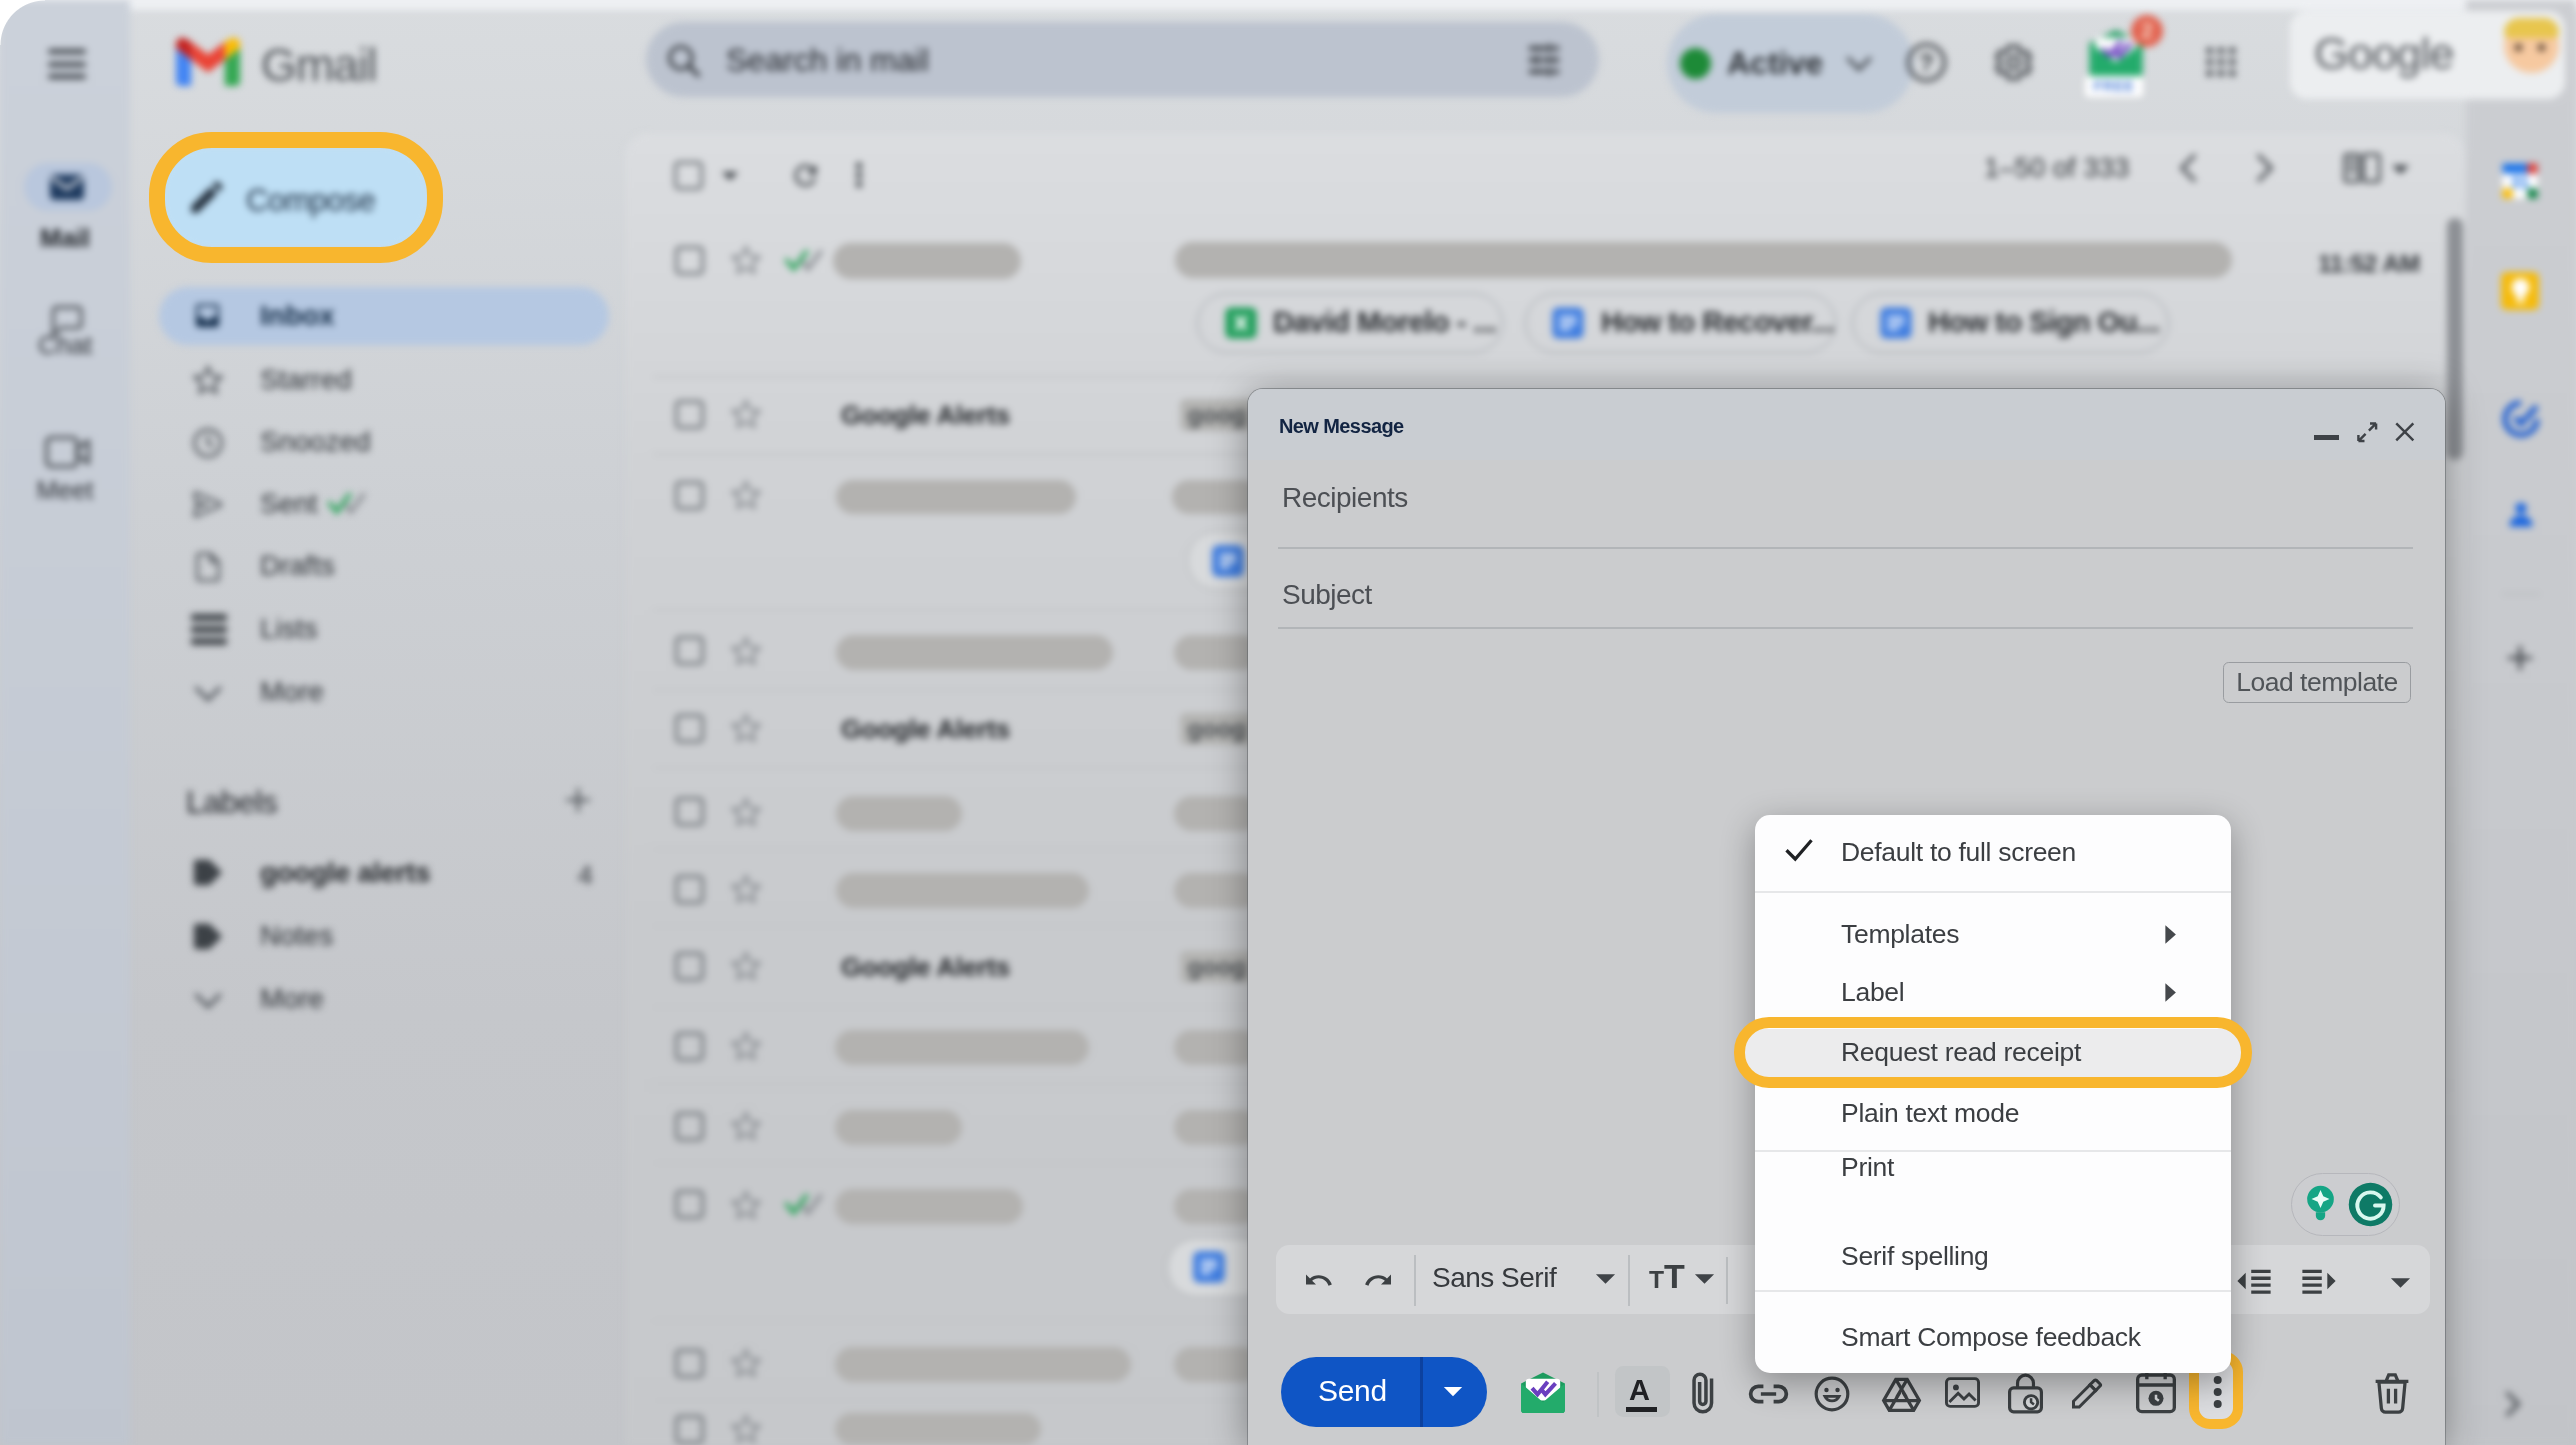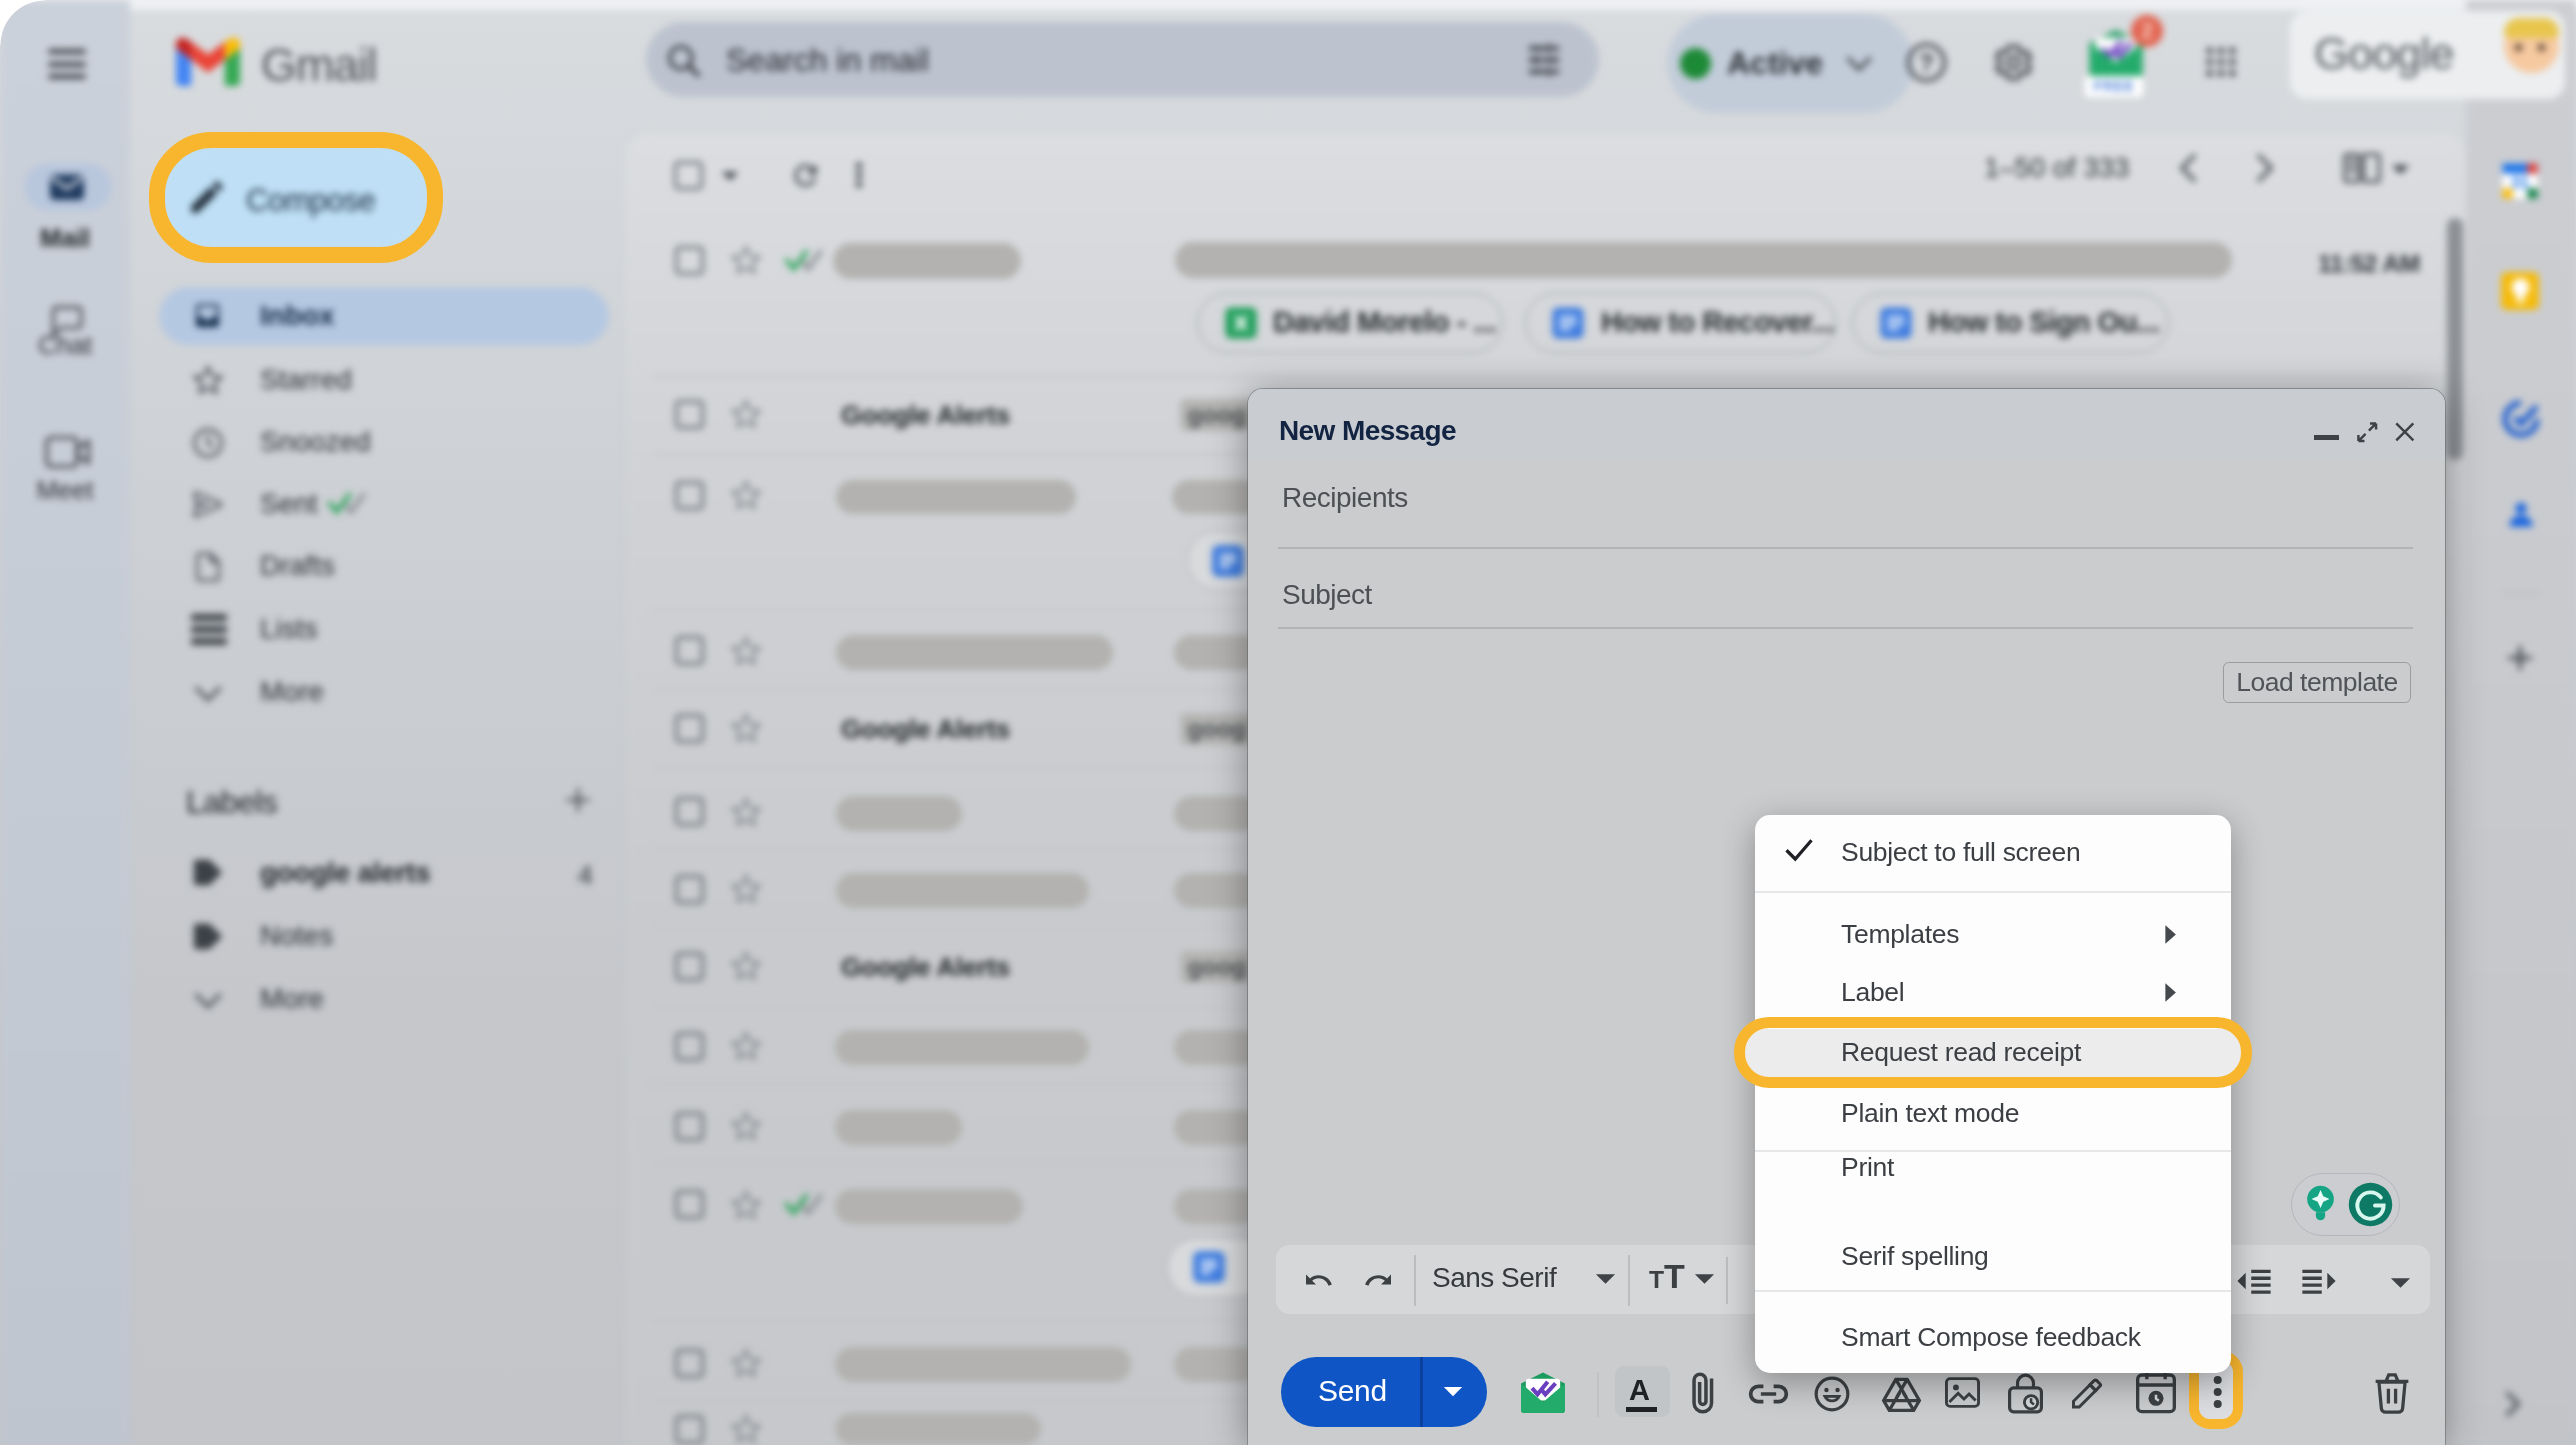--- a/index.html
+++ b/index.html
@@ -348,21 +348,21 @@
         <path d="M12 3 V21 M3 12 H21" stroke="#35393e" stroke-width="2.4"></path>
       </svg>
   <svg style="left:2503px;top:1390px" width="19" height="28" viewBox="0 0 14 24">
         <path d="M2 2 l10 10 L2 22" fill="none" stroke="#3e4348" stroke-width="2.8"></path>
       </svg>
 
 </div>
 
 <div class="abs" style="left:1248px;top:389px;width:1197px;height:1056px;background:#cbccce;border-radius:15px 15px 0 0;box-shadow:0 5.7px 38px rgba(0,0,0,0.38),0 0 0 0.9px rgba(110,115,120,0.55);z-index:10;">
   <div class="abs" style="left:0;top:0;width:100%;height:71px;background:#c9cdd2;border-radius:15px 15px 0 0;"></div>
-  <div class="abs" style="left:31px;top:25.6px;font-size:28px;font-weight:bold;color:#122442;letter-spacing:-0.6px;text-align:center;">New Message</div>
+  <div class="abs" style="left:31px;top:25.6px;font-size:20px;font-weight:bold;color:#122442;letter-spacing:-0.6px;text-align:center;">New Message</div>
   <div class="abs" style="left:1066px;top:46px;width:24.6px;height:4.7px;background:#3e4247;"></div>
   <svg style="left:1106px;top:30px" width="26.5" height="26.5" viewBox="0 0 24 24">
         <path d="M4 20 L10.5 13.5 M4 20 v-5.5 M4 20 h5.5 M20 4 L13.5 10.5 M20 4 h-5.5 M20 4 v5.5" stroke="#3e4247" stroke-width="2.2" fill="none"></path>
       </svg>
   <svg style="left:1144px;top:30px" width="25.6" height="25.6" viewBox="0 0 24 24">
         <path d="M4 4 L20 20 M20 4 L4 20" stroke="#3e4247" stroke-width="2.3"></path>
       </svg>
   <div class="abs" style="left:34px;top:93px;font-size:28px;color:#4c4f54;letter-spacing:-0.5px;">Recipients</div>
   <div class="abs" style="left:30px;top:158px;width:1135px;height:1.9px;background:#b2b5b8;"></div>
   <div class="abs" style="left:34px;top:190px;font-size:28px;color:#4c4f54;letter-spacing:-0.5px;">Subject</div>
@@ -466,21 +466,21 @@
   <svg style="left:1126px;top:981px" width="36" height="44" viewBox="0 0 22 26">
         <path d="M3 7 h16 l-1.5 16 a2.5 2.5 0 0 1 -2.5 2.3 h-8 A2.5 2.5 0 0 1 4.5 23z" fill="none" stroke="#3c4043" stroke-width="2"></path>
         <path d="M1 6.5 h20 M7.5 6 l1.5 -3.5 h4 L14.5 6 M8.8 11 v9 M13.2 11 v9" stroke="#3c4043" stroke-width="2" fill="none"></path>
       </svg>
 </div>
 
 <div class="abs" style="left:1755px;top:815px;width:476px;height:558px;background:#fdfdfe;border-radius:15px;box-shadow:0 9.5px 34px rgba(0,0,0,0.32);z-index:20;"></div>
 <svg style="left:1784px;top:837px;z-index:22" width="30" height="26.5" viewBox="0 0 24 20">
       <path d="M2 10 l7 7 L22 2" fill="none" stroke="#1f2124" stroke-width="2.6"></path>
     </svg>
-<div class="mitem" style="top:839px;">Subject to full screen</div>
+<div class="mitem" style="top:839px;">Default to full screen</div>
 <div class="msep" style="top:891px;"></div>
 <div class="mitem" style="top:921px;">Templates</div>
 <svg style="left:2164px;top:924px;z-index:22" width="13.3" height="21" viewBox="0 0 10 16">
       <path d="M1 1 l8 7 -8 7z" fill="#45484c"></path>
     </svg>
 <div class="mitem" style="top:979px;">Label</div>
 <svg style="left:2164px;top:982px;z-index:22" width="13.3" height="21" viewBox="0 0 10 16">
       <path d="M1 1 l8 7 -8 7z" fill="#45484c"></path>
     </svg>
 <div class="abs" style="left:1745px;top:1029px;width:496px;height:48px;background:#ececed;border-radius:11.4px;z-index:21;"></div>

